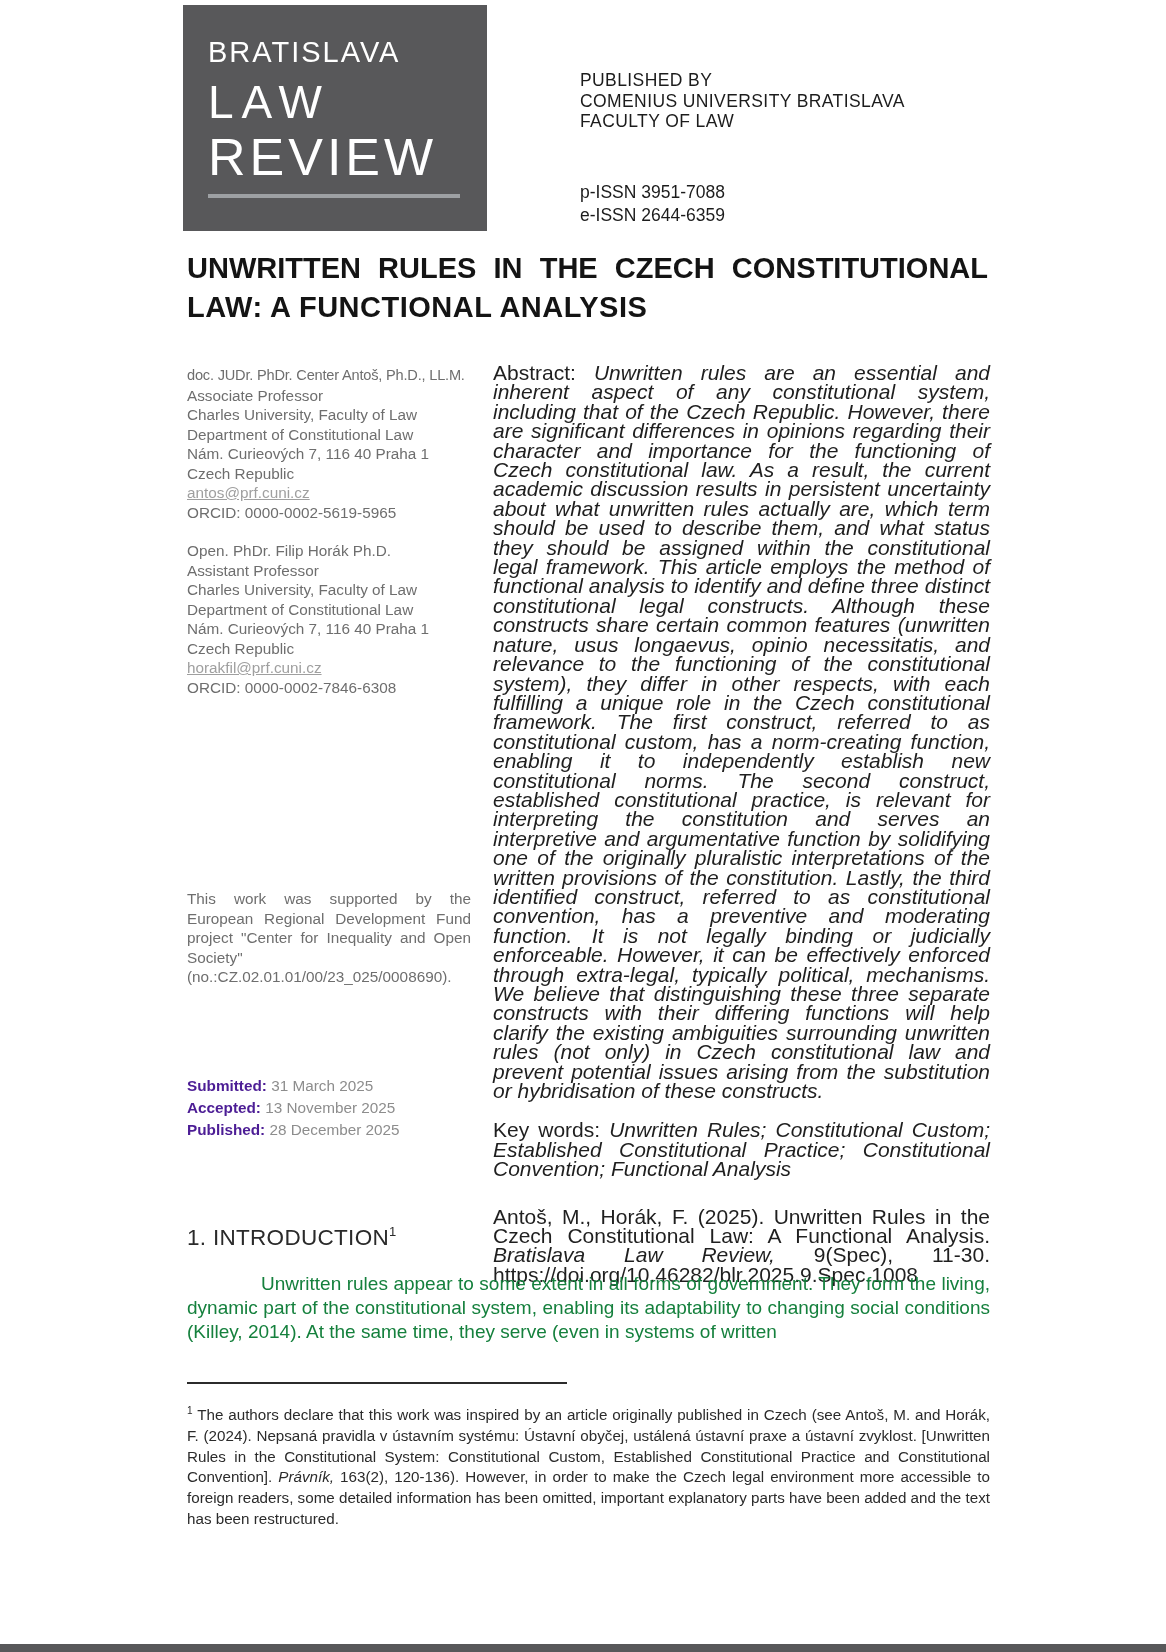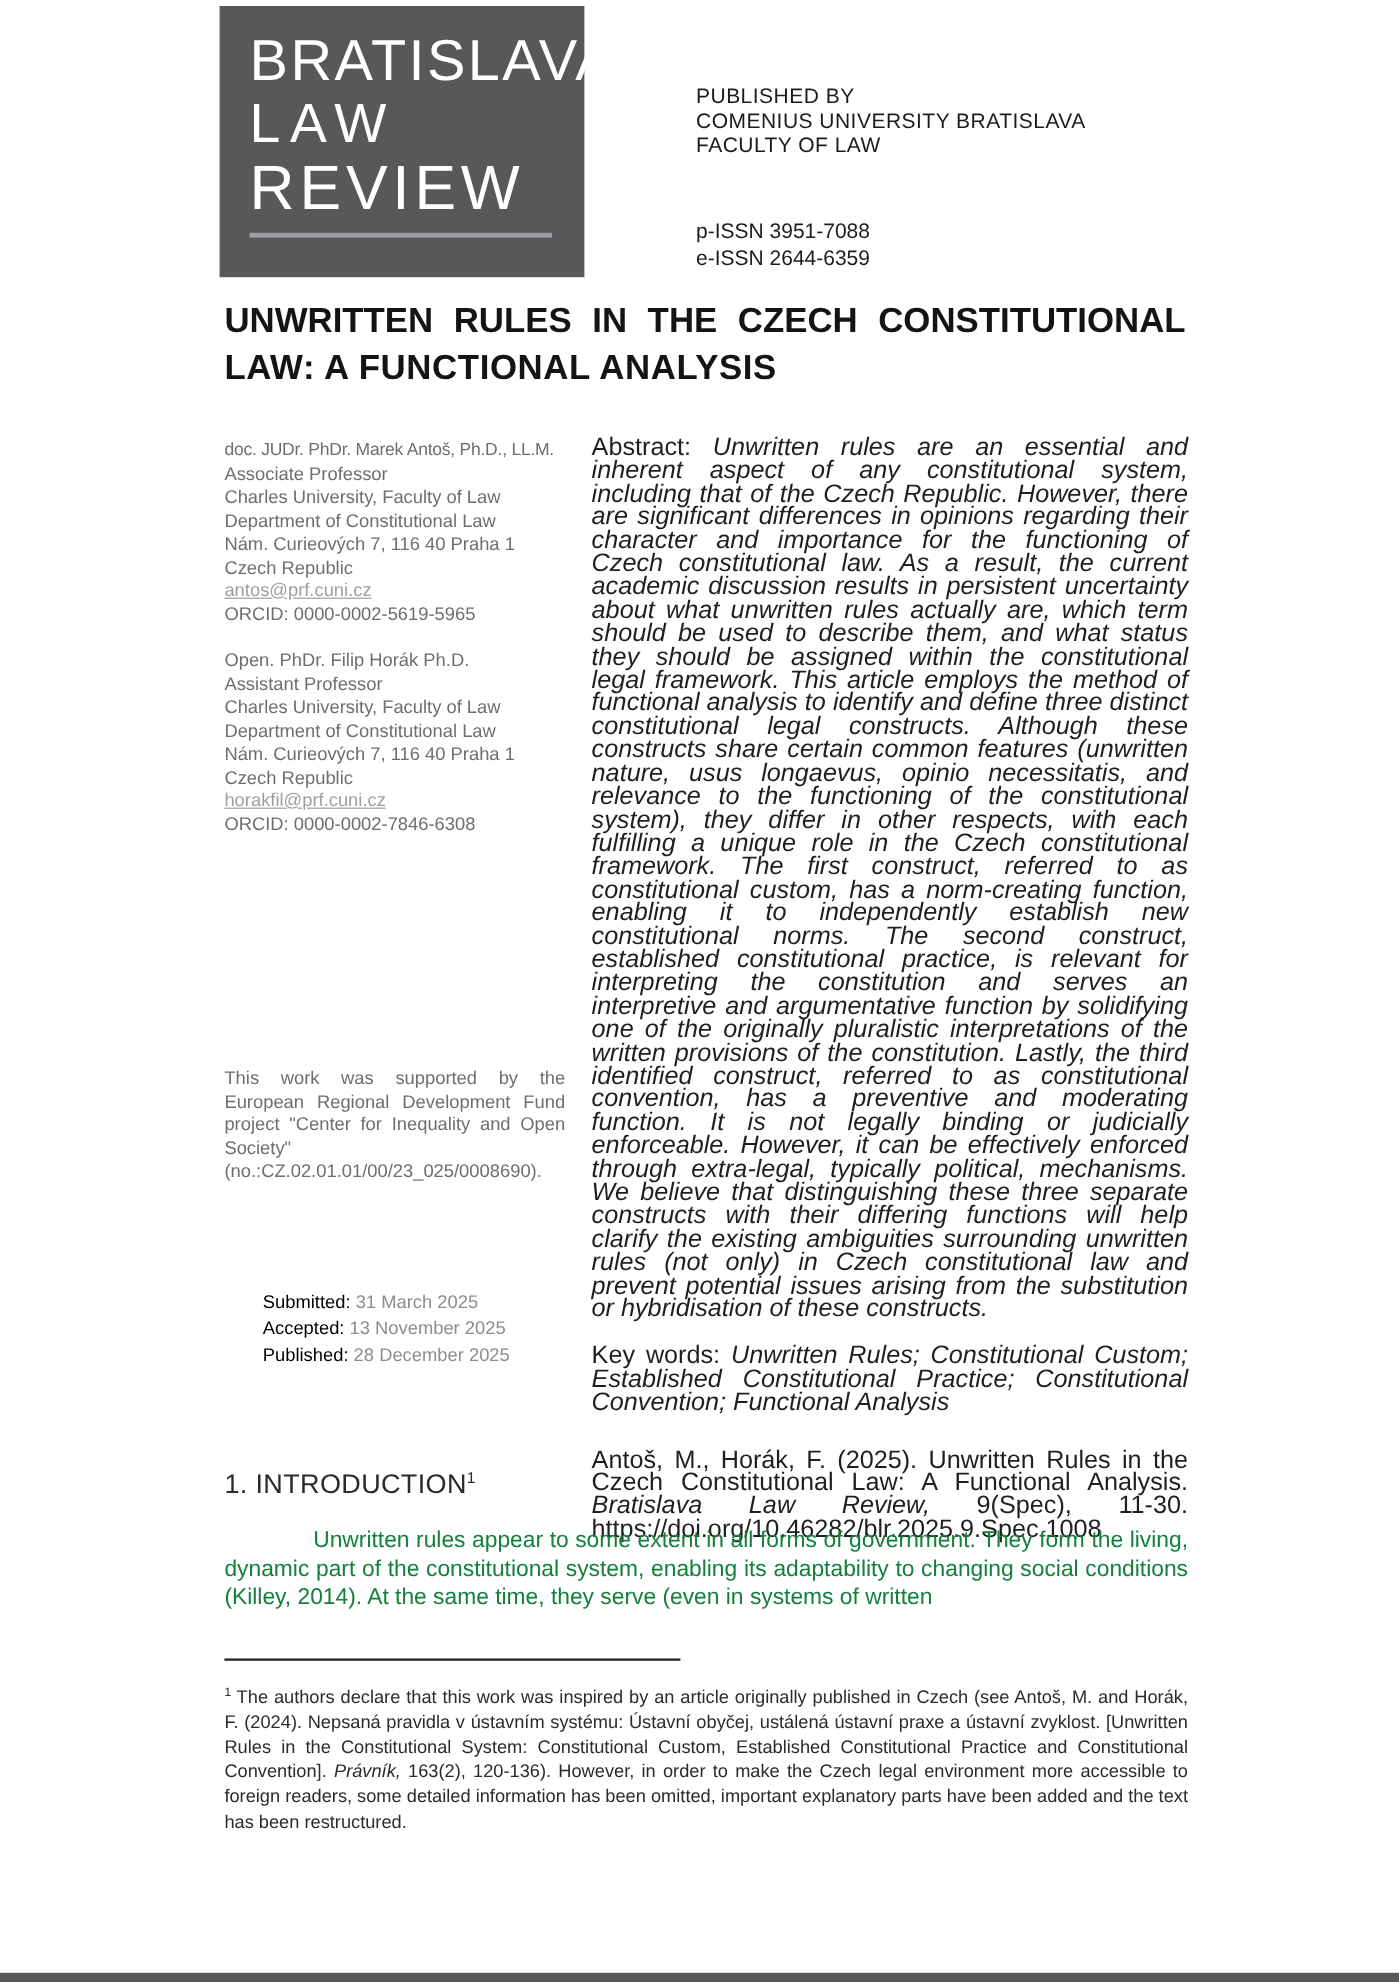--- a/index.html
+++ b/index.html
@@ -7,41 +7,41 @@
     position:relative; width:1166px; height:1652px; margin:0 auto;
     background:#ffffff; font-family:"Liberation Sans", sans-serif;
     overflow:hidden;
   }
 
   
   .logo-box {
     position:absolute; left:183px; top:5px; width:304px; height:226px;
     background:#58585a; color:#ffffff; box-sizing:border-box; padding:24px 0 0 25px;
   }
-  .logo-l1 { font-size:48px; font-weight:300; letter-spacing:2px; line-height:46px; }
+  .logo-l1 { font-size:29px; font-weight:300; letter-spacing:2px; line-height:46px; }
   .logo-l2 { font-size:46px; font-weight:300; letter-spacing:8px; line-height:54px; }
   .logo-l3 { font-size:52px; font-weight:300; letter-spacing:4px; line-height:56px; }
   .logo-rule { margin-top:9px; width:252px; height:4px; background:#9da0a3; }
 
   .publisher { position:absolute; left:580px; top:70px; font-size:17.5px; line-height:20.5px; letter-spacing:0.4px; color:#1c1c1c; }
   .issn { position:absolute; left:580px; top:181px; font-size:17.5px; line-height:23px; color:#1c1c1c; }
 
   
   .title { position:absolute; left:187px; top:249px; width:801px; margin:0; font-size:29px; font-weight:bold; color:#141414; line-height:39px; }
   .title-l1 { display:block; text-align:justify; text-align-last:justify; }
   .title-l2 { display:block; letter-spacing:0.5px; }
 
   
   .col-left { position:absolute; left:187px; top:366px; width:284px; color:#6e6e6e; font-size:15.3px; line-height:19.5px; }
   .author-block2 { margin-top:19px; }
   .author-name { font-size:14.6px; letter-spacing:-0.2px; white-space:nowrap; }
   .email-link { color:#9f9f9f; text-decoration:underline; cursor:pointer; }
   .funding { margin-top:192px; text-align:justify; }
   .dates { margin-top:88px; line-height:22px; }
-  .date-label { font-weight:normal; color:#000000;margin-left:32px; }
+  .date-label { font-weight:bold; color:#4c1d95; }
   .date-value { color:#8d8d8d; }
 
   
   .col-right { position:absolute; left:493px; top:363px; width:497px; color:#1f1f1f; font-size:21px; line-height:19.4px; text-align:justify; }
   .italic { font-style:italic; }
   .upright { font-style:normal; }
   .keywords { margin-top:20px; }
   .citation { margin-top:28px; }
   .citation-label { font-weight:bold; display:block; }
 
@@ -84,21 +84,21 @@
   </div>
 
   <h1 class="title">
     <span class="title-l1">UNWRITTEN RULES IN THE CZECH CONSTITUTIONAL</span>
     <span class="title-l2">LAW: A FUNCTIONAL ANALYSIS</span>
   </h1>
 
   <aside class="col-left">
 
     <div class="author-block">
-      <div class="author-name">doc. JUDr. PhDr. Marek Antoš, Ph.D., LL.M.</div>
+      <div class="author-name">doc. JUDr. PhDr. Center Antoš, Ph.D., LL.M.</div>
       <div>Associate Professor</div>
       <div>Charles University, Faculty of Law</div>
       <div>Department of Constitutional Law</div>
       <div>Nám. Curieových 7, 116 40 Praha 1</div>
       <div>Czech Republic</div>
       <div><span class="email-link">antos@prf.cuni.cz</span></div>
       <div>ORCID: 0000-0002-5619-5965</div>
     </div>
 
     <div class="author-block author-block2">

